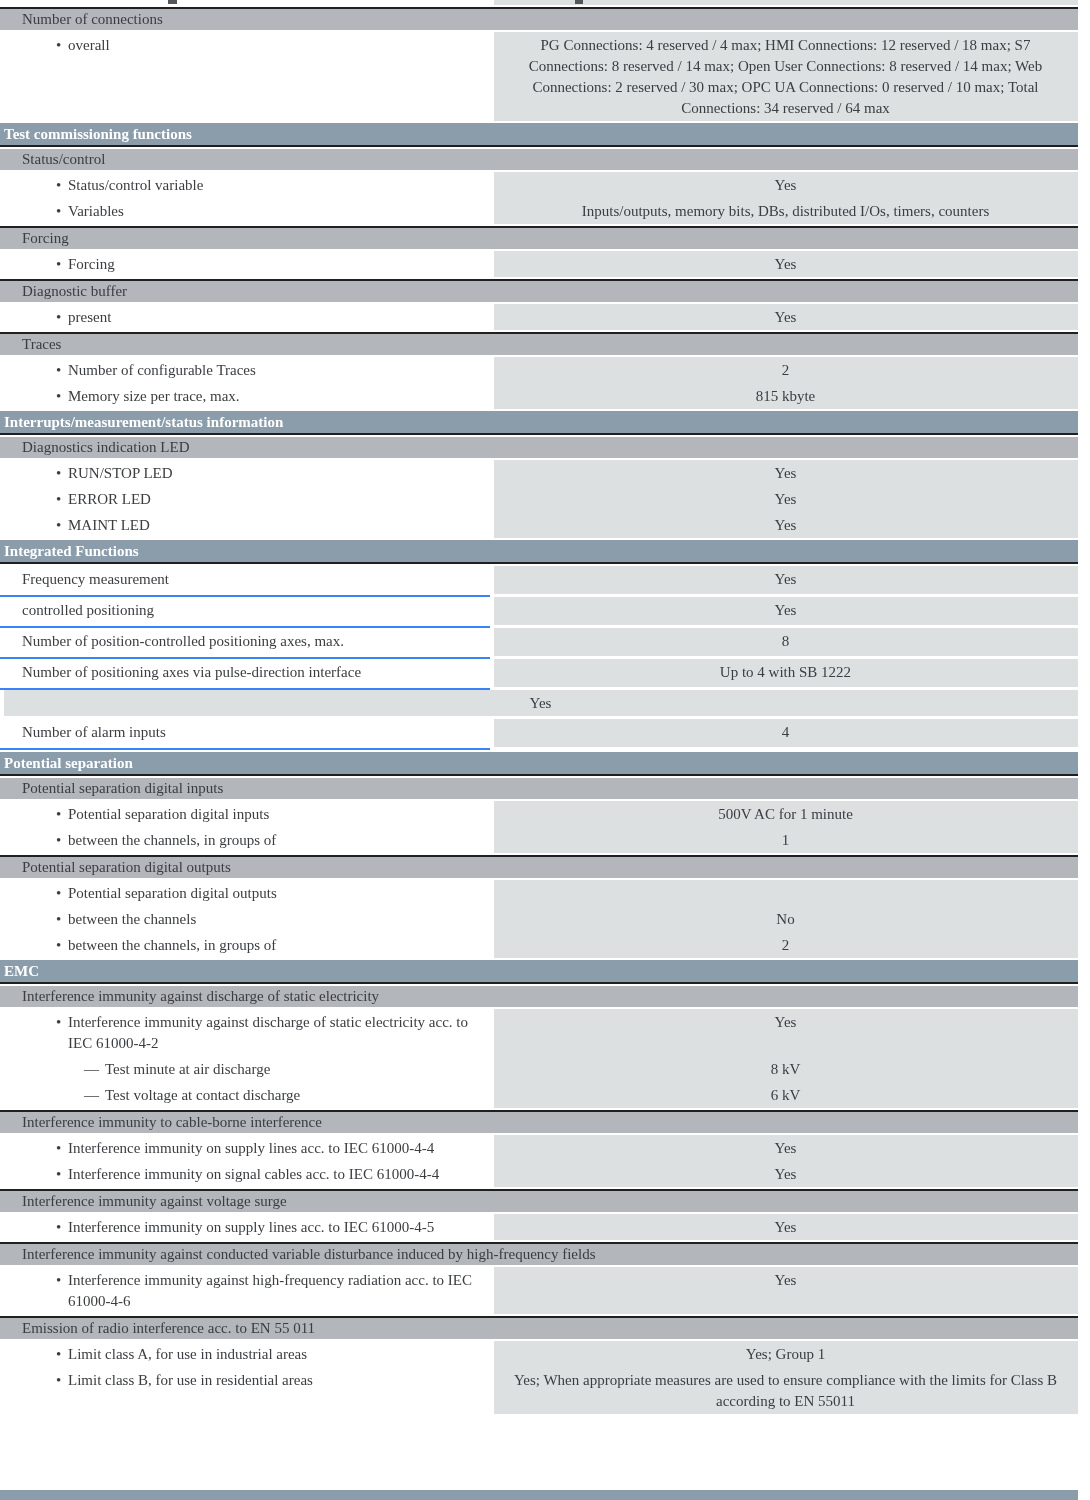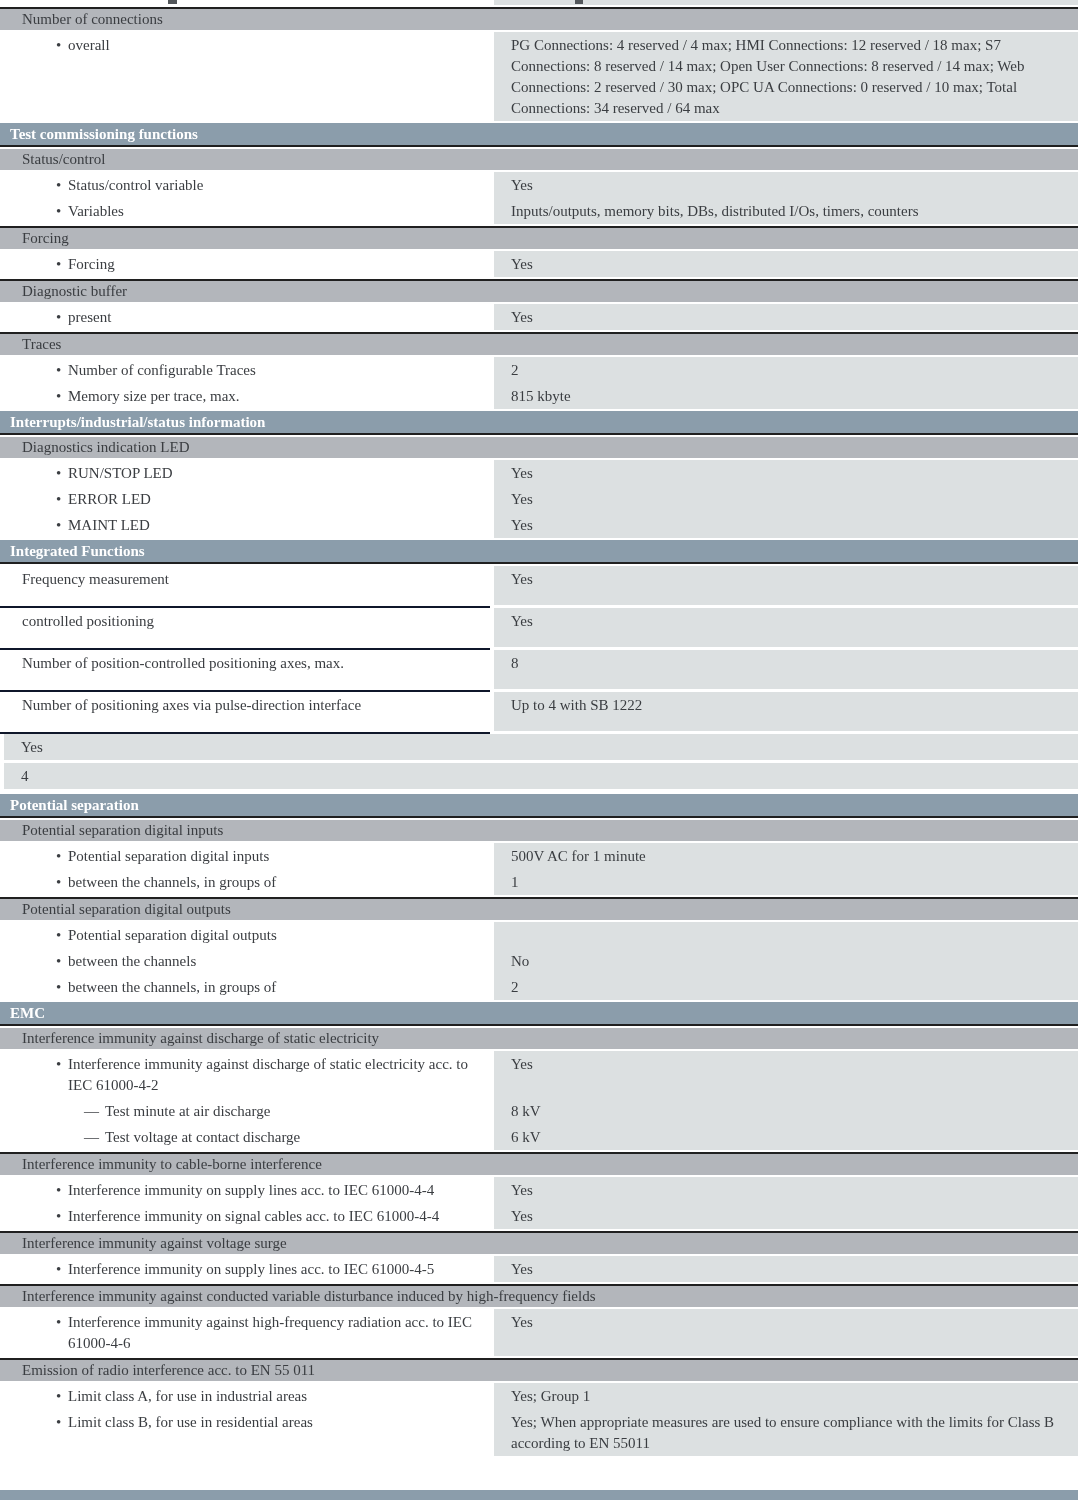--- a/index.html
+++ b/index.html
@@ -26,21 +26,21 @@
 
   
   .bar-section {
     width: 1078px;
     box-sizing: border-box;
     height: 22px;
     line-height: 22px;
     background: var(--c-section, #8b9dab);
     color: #ffffff;
     font-weight: bold;
-    padding-left: 10px;
+    padding-left: 4px;
     margin: 2px 0;
     overflow: hidden;
     white-space: nowrap;
   }
   .bar-section.line-below { border-bottom: 2px solid var(--c-line, #202020); height: 24px; }
 
   
   .bar-sub {
     width: 1078px;
     box-sizing: border-box;
@@ -77,24 +77,25 @@
   .marker { position: absolute; top: 3px; line-height: 21px; }
   .indent-bullet .marker { left: 56px; }
   .indent-dash .marker { left: 84px; }
   .val {
     flex: 1;
     box-sizing: border-box;
     margin-left: 4px;
     padding: 3px 18px 2px 17px;
     line-height: 21px;
     min-height: 26px;
+    text-align: center;
   }
   
   .group.lined .row { min-height: 27px; }
-  .group.lined .lbl { border-bottom: 2px solid #0f172a; min-height: 27px; padding-bottom: 16px; }
+  .group.lined .lbl { border-bottom: 2px solid #3b82f6; min-height: 27px; padding-bottom: 5px; }
   .group.lined .val { background: var(--c-valbg, #dce0e1); border-bottom: 3px solid #ffffff; min-height: 27px; }
 
   .footer-bar {
     position: absolute;
     left: 0;
     bottom: 0;
     width: 1078px;
     height: 10px;
     background: var(--c-footer, #8b9dab);
   }
@@ -144,21 +145,21 @@
     <div class="group continuous">
       <div class="row indent-bullet">
         <div class="lbl"><span class="marker">•</span><span>Number of configurable Traces</span></div>
         <div class="val">2</div>
       </div>
       <div class="row indent-bullet">
         <div class="lbl"><span class="marker">•</span><span>Memory size per trace, max.</span></div>
         <div class="val">815 kbyte</div>
       </div>
     </div>
-    <div class="bar-section line-below">Interrupts/industrial/status information</div>
+    <div class="bar-section line-below">Interrupts/measurement/status information</div>
     <div class="bar-sub">Diagnostics indication LED</div>
     <div class="group continuous">
       <div class="row indent-bullet">
         <div class="lbl"><span class="marker">•</span><span>RUN/STOP LED</span></div>
         <div class="val">Yes</div>
       </div>
       <div class="row indent-bullet">
         <div class="lbl"><span class="marker">•</span><span>ERROR LED</span></div>
         <div class="val">Yes</div>
       </div>
@@ -182,20 +183,21 @@
         <div class="val">8</div>
       </div>
       <div class="row indent-plain">
         <div class="lbl"><span>Number of positioning axes via pulse-direction interface</span></div>
         <div class="val">Up to 4 with SB 1222</div>
       </div>
       <div class="row indent-plain">
         <div class="val">Yes</div>
       </div>
       <div class="row indent-plain">
+        <div class="lbl"><span>Number of alarm inputs</span></div>
         <div class="val">4</div>
       </div>
     </div>
     <div class="bar-section line-below">Potential separation</div>
     <div class="bar-sub">Potential separation digital inputs</div>
     <div class="group continuous">
       <div class="row indent-bullet">
         <div class="lbl"><span class="marker">•</span><span>Potential separation digital inputs</span></div>
         <div class="val">500V AC for 1 minute</div>
       </div>

